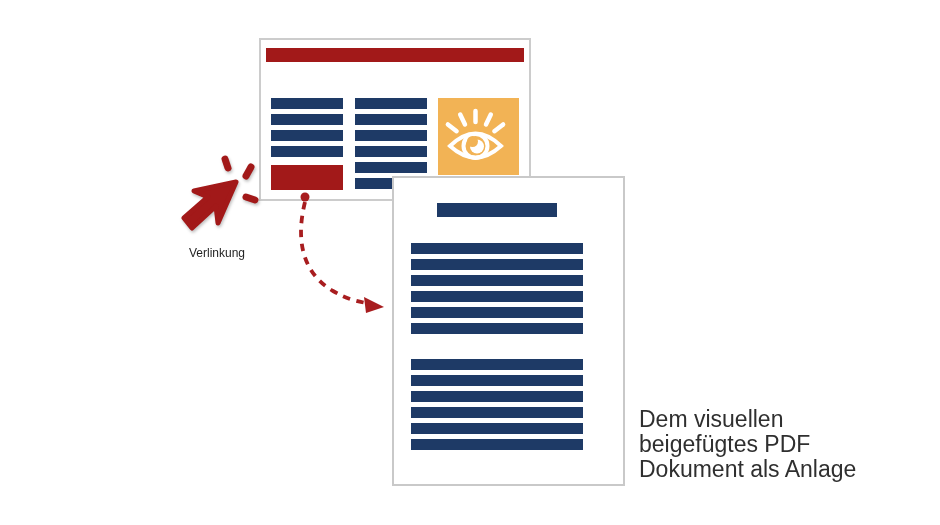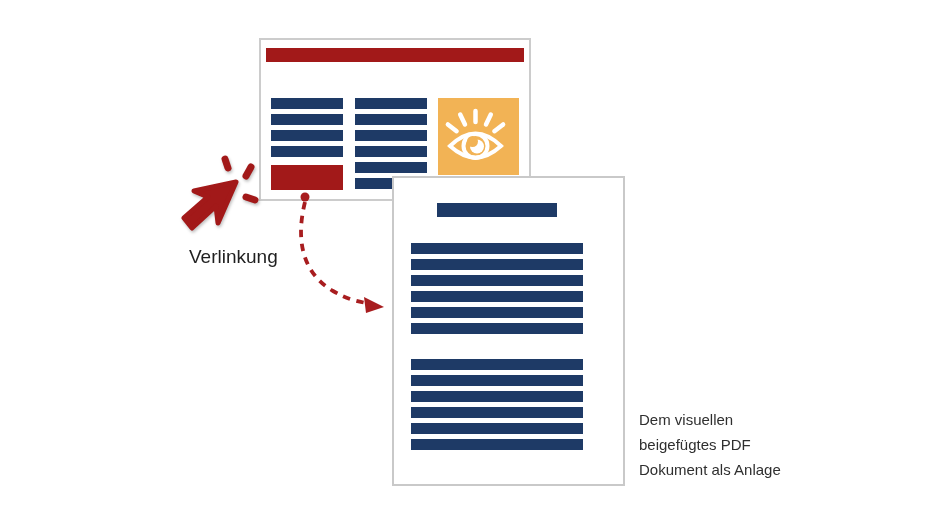--- a/index.html
+++ b/index.html
@@ -65,25 +65,25 @@
   .connector-curve{
     fill:none;stroke:var(--connector);stroke-width:3.8;
     stroke-dasharray:7.5 6.5;
   }
   .connector-dot{fill:var(--connector);}
   .connector-arrowhead{fill:var(--connector);}
 
   
   .label-verlinkung{
     position:absolute;left:189px;top:246px;
-    font-size:19px;color:#1f1f1f;z-index:3;
+    font-size:12px;color:#1f1f1f;z-index:3;
   }
   .caption{
     position:absolute;left:639px;top:407px;width:220px;
-    font-size:15px;line-height:25px;color:var(--text);z-index:3;
+    font-size:23px;line-height:25px;color:var(--text);z-index:3;
   }
 </style>
 </head>
 <body>
 
 <div class="canvas">
 
   <div class="webpage">
     <div class="header-bar"></div>
     <div class="colwrap col-left">

